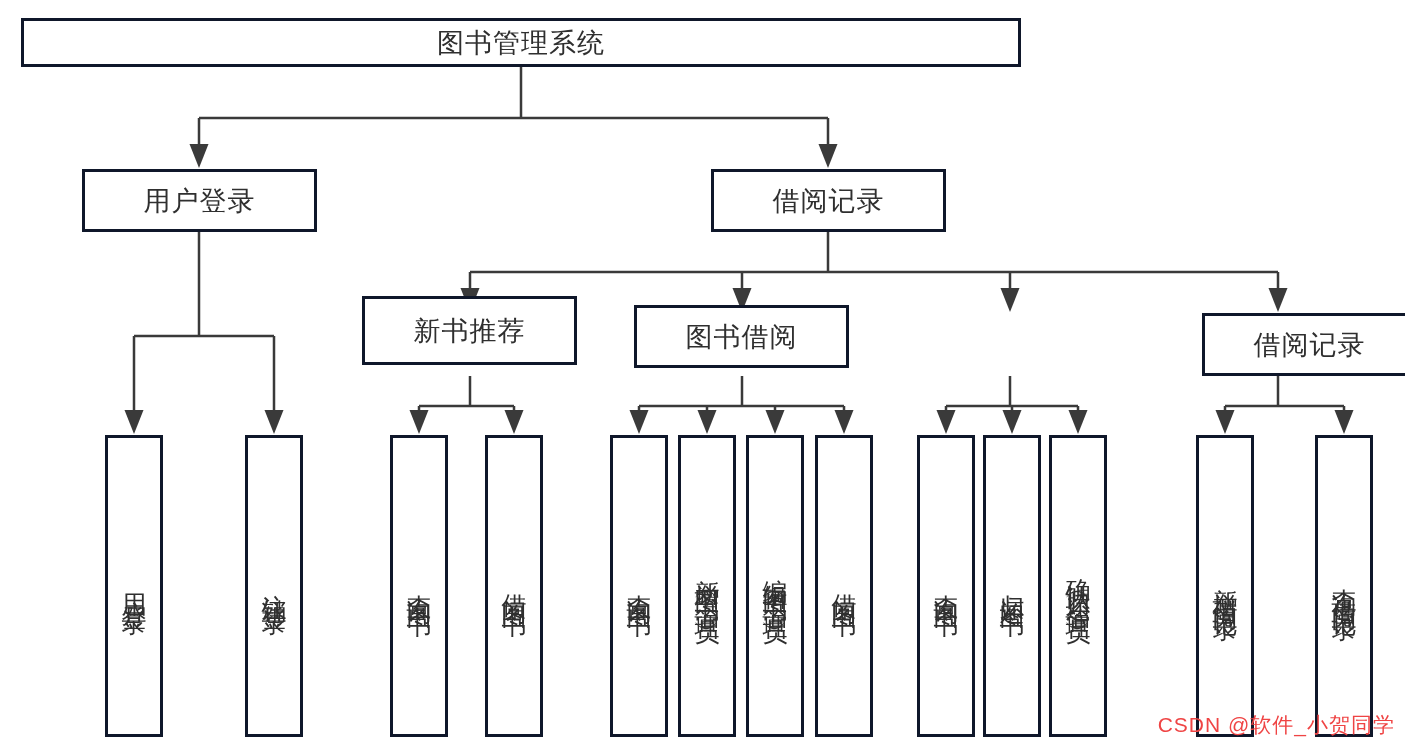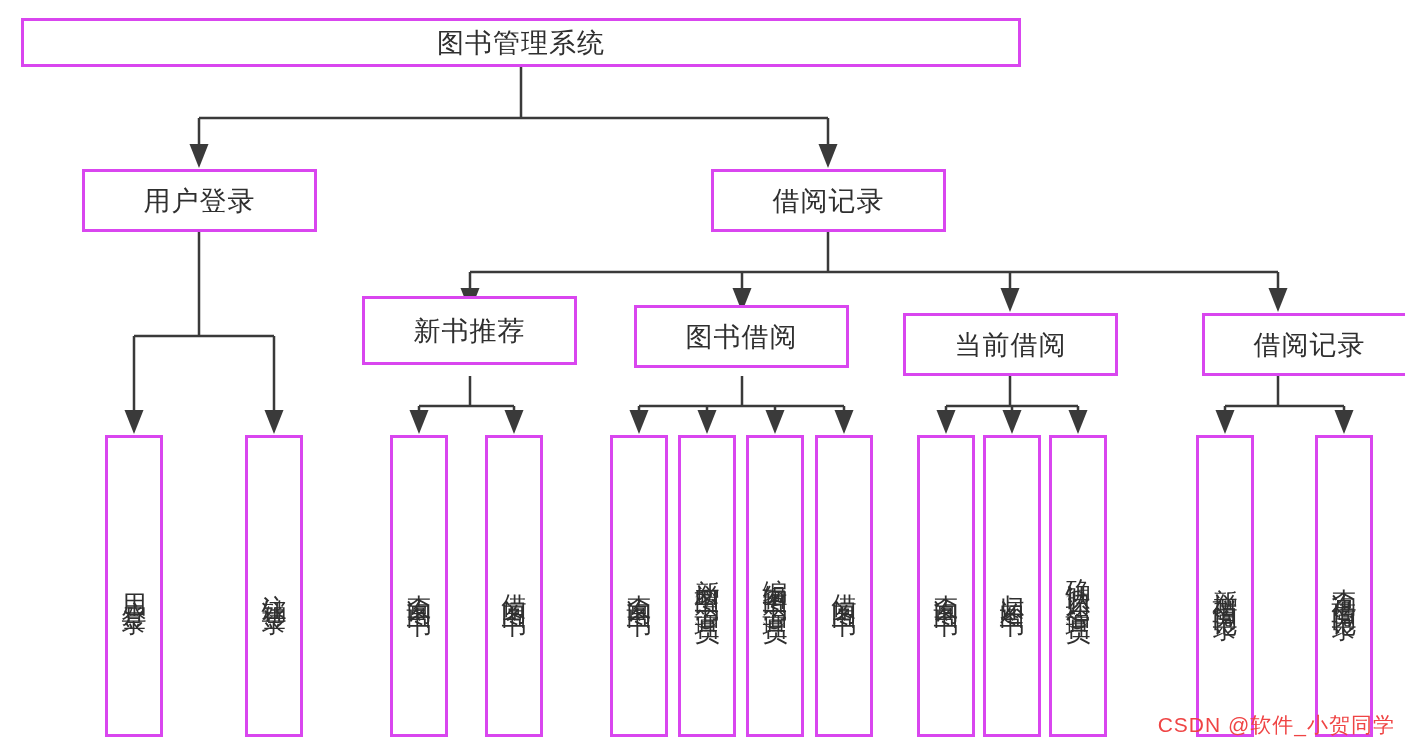--- a/index.html
+++ b/index.html
@@ -17,21 +17,21 @@
   .connectors {
     position: absolute;
     left: 0; top: 0;
     width: 1405px; height: 747px;
     z-index: 1;
   }
 
   .box {
     position: absolute;
     background: #ffffff;
-    border: 3px solid #d946ef;
+    border: 3px solid #0f172a;
     display: flex;
     align-items: center;
     justify-content: center;
     color: #2f2f2f;
     z-index: 2;
   }
 
   .hbox { font-size: 27px; letter-spacing: 1px; }
 
   .vbox span {
@@ -111,23 +111,20 @@
   <div class="box hbox" style="left:711px; top:169px; width:235px; height:63px;">
     <span>借阅记录</span>
   </div>
 
   <div class="box hbox" style="left:362px; top:296px; width:215px; height:69px;">
     <span>新书推荐</span>
   </div>
   <div class="box hbox" style="left:634px; top:305px; width:215px; height:63px;">
     <span>图书借阅</span>
   </div>
-  <div class="box hbox" style="left:903px; top:313px; width:215px; height:63px;">
-    <span>当前借阅</span>
-  </div>
   <div class="box hbox" style="left:1202px; top:313px; width:215px; height:63px;">
     <span>借阅记录</span>
   </div>
 
   <div class="box vbox" style="left:105px; top:435px; width:58px; height:302px;">
     <span>用户登录</span>
   </div>
   <div class="box vbox" style="left:245px; top:435px; width:58px; height:302px;">
     <span>注销登录</span>
   </div>

